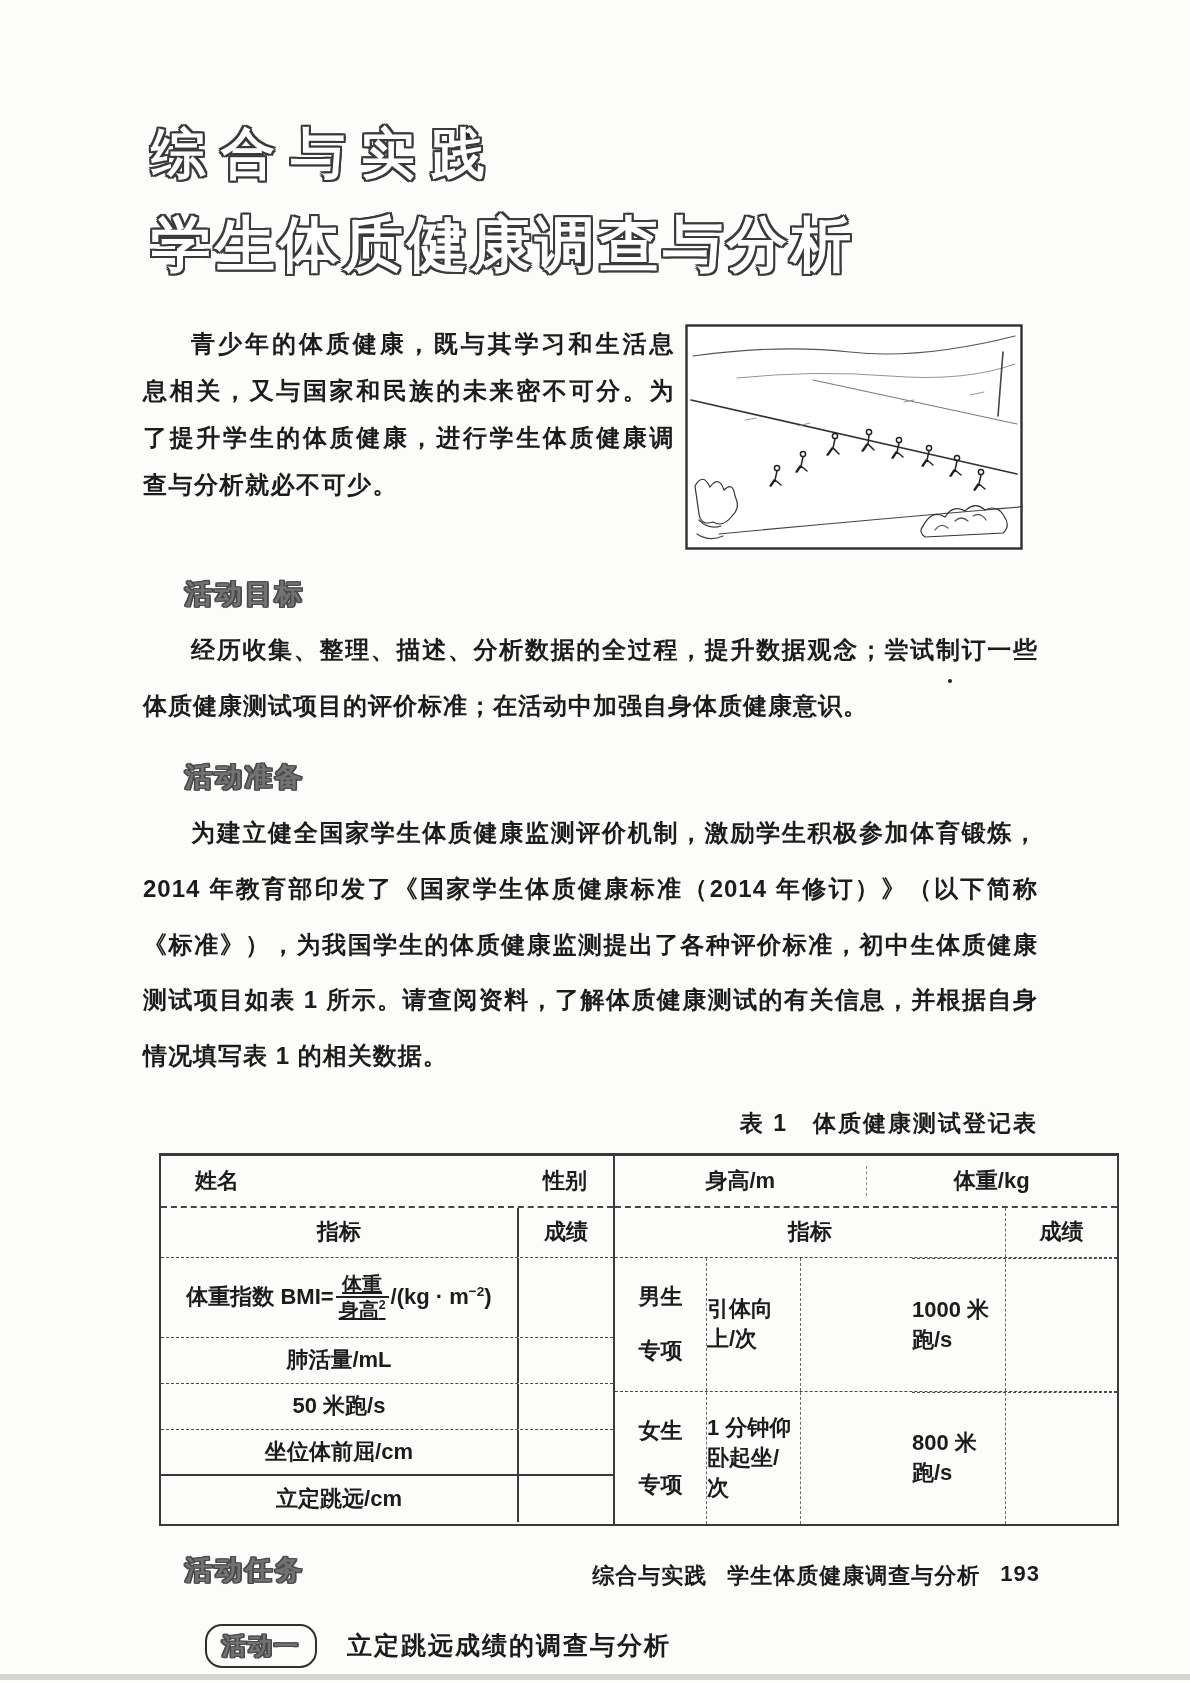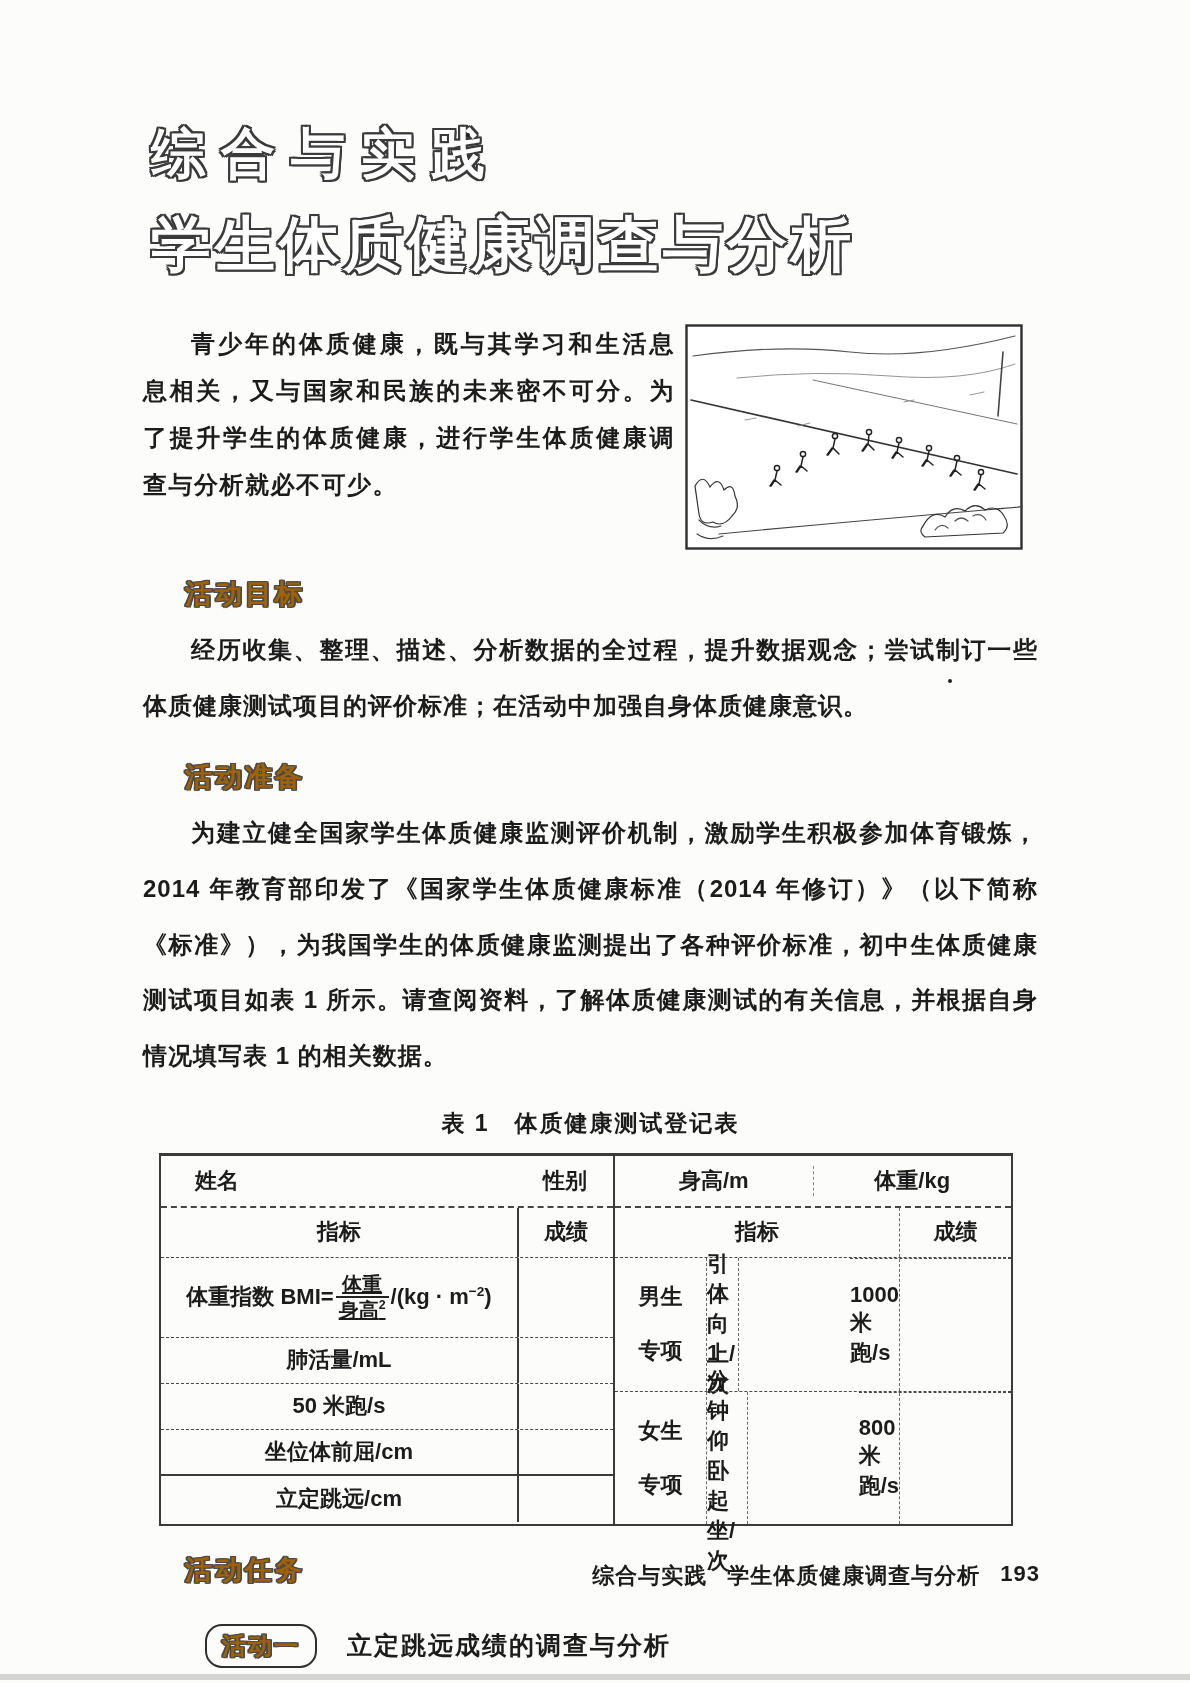--- a/index.html
+++ b/index.html
@@ -4,35 +4,35 @@
 <title>scanned textbook page</title>
 <style>
   html,body{margin:0;padding:0;background:#e8e8e8;}
   .page{position:relative;width:1190px;height:1683px;margin:0 auto;background:#fcfcfa;
         font-family:"Liberation Sans","DejaVu Sans",sans-serif;color:#1c1c1c;
         box-sizing:border-box;padding:118px 152px 0 143px;overflow:hidden;}
   
   .hollow{color:#fff;font-weight:bold;
     text-shadow:-2px -2px 0 #3a3a3a,2px -2px 0 #3a3a3a,-2px 2px 0 #3a3a3a,2px 2px 0 #3a3a3a,
                 -2px 0 0 #3a3a3a,2px 0 0 #3a3a3a,0 -2px 0 #3a3a3a,0 2px 0 #3a3a3a;}
-  .hollow-sm{color:#a16207;font-weight:bold;
+  .hollow-sm{color:#737373;font-weight:bold;
     text-shadow:-1.4px -1.4px 0 #4a4a4a,1.4px -1.4px 0 #4a4a4a,-1.4px 1.4px 0 #4a4a4a,1.4px 1.4px 0 #4a4a4a,
                 -1.4px 0 0 #4a4a4a,1.4px 0 0 #4a4a4a,0 -1.4px 0 #4a4a4a,0 1.4px 0 #4a4a4a;}
   .title1{font-size:54px;letter-spacing:16px;margin:0 0 14px 8px;}
   .title2{font-size:60px;letter-spacing:4px;margin:0 0 6px 8px;}
   .intro-wrap{display:flex;gap:10px;margin-top:34px;}
   .intro-text{width:532px;font-size:24px;line-height:1.96;font-weight:600;
               text-indent:2em;letter-spacing:1.5px;text-align:justify;}
   .photo{flex:0 0 338px;height:226px;margin-top:4px;background:#fff;}
   .sec-heading{font-size:27px;letter-spacing:3px;margin:26px 0 6px 42px;}
   .para{font-size:24px;line-height:2.32;font-weight:600;text-indent:2em;
         letter-spacing:1px;text-align:justify;margin:10px 0 0 0;}
-  .caption{text-align:center;font-weight:bold;font-size:23px;letter-spacing:2px;margin:24px 0 14px 0;}
+  .caption{text-align:right;font-weight:bold;font-size:23px;letter-spacing:2px;margin:24px 0 14px 0;}
   
-  .t1{display:flex;width:854px;margin-left:16px;border:2.4px solid #3a3a3a;border-top-width:3.4px;
+  .t1{display:flex;width:960px;margin-left:16px;border:2.4px solid #3a3a3a;border-top-width:3.4px;
       font-size:22px;font-weight:bold;box-sizing:border-box;}
   .t1 .half-l{width:452px;border-right:2.4px solid #3a3a3a;display:flex;flex-direction:column;}
   .t1 .half-r{flex:1;display:flex;flex-direction:column;border-radius:28px;}
   .trow1{height:52px;display:flex;align-items:center;border-bottom:2px dashed #454545;box-sizing:border-box;}
   .trow1-l{justify-content:space-between;padding:0 26px 0 34px;}
   .trow1-r .cell{flex:1;display:flex;align-items:center;justify-content:center;}
   .trow1-r .cell+.cell{border-left:1.6px dashed #8a8a8a;height:60%;align-self:center;}
   .trow2{height:50px;display:flex;border-bottom:1.8px dashed #4a4a4a;box-sizing:border-box;}
   .trow2 .ind-h{flex:1;display:flex;align-items:center;justify-content:center;}
   .score-col{width:96px;border-left:2.2px solid #3a3a3a;display:flex;align-items:center;justify-content:center;box-sizing:border-box;}

